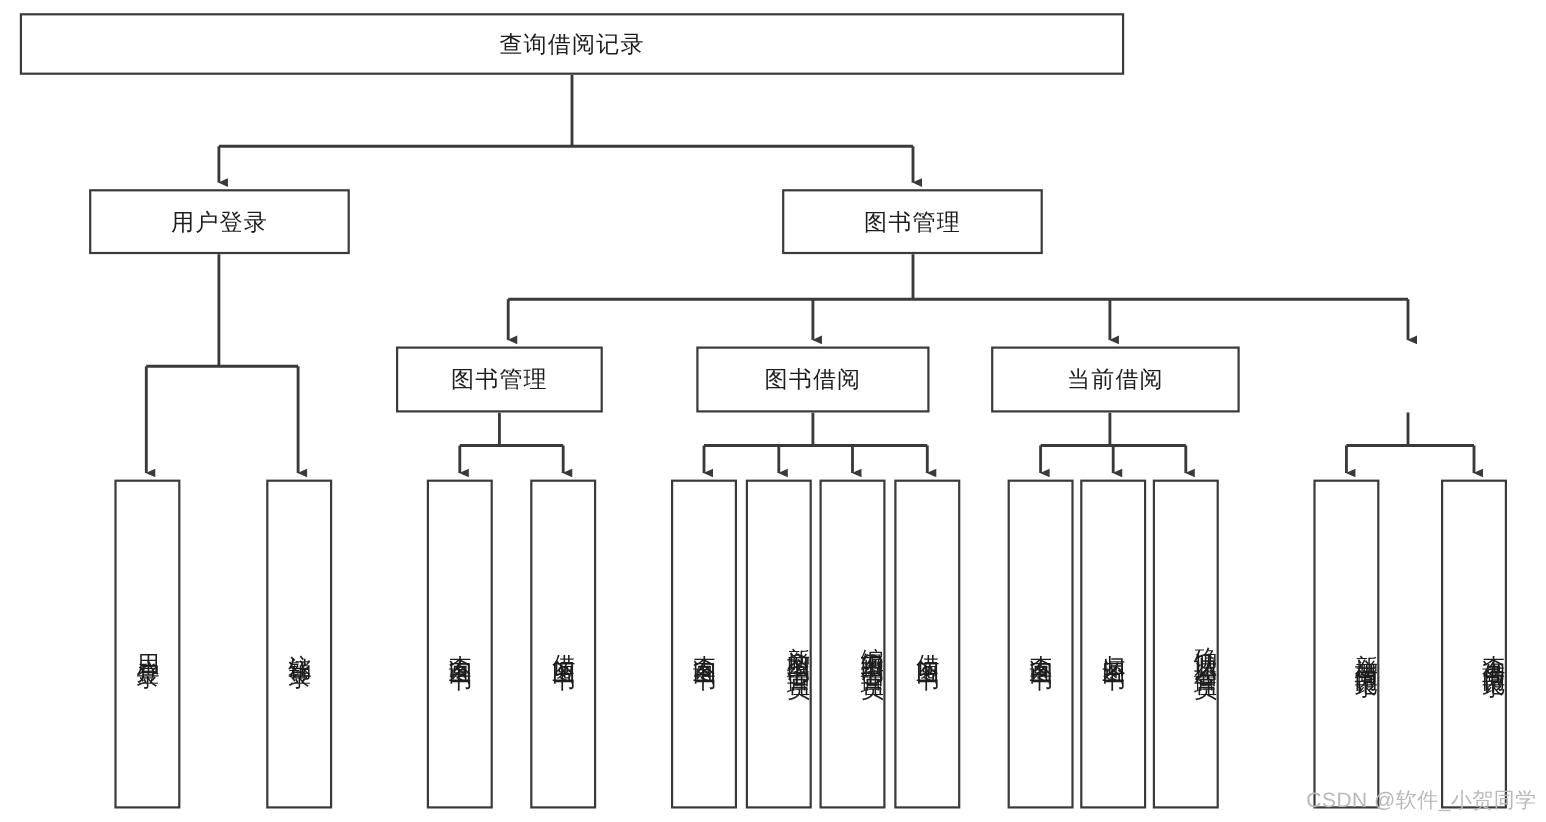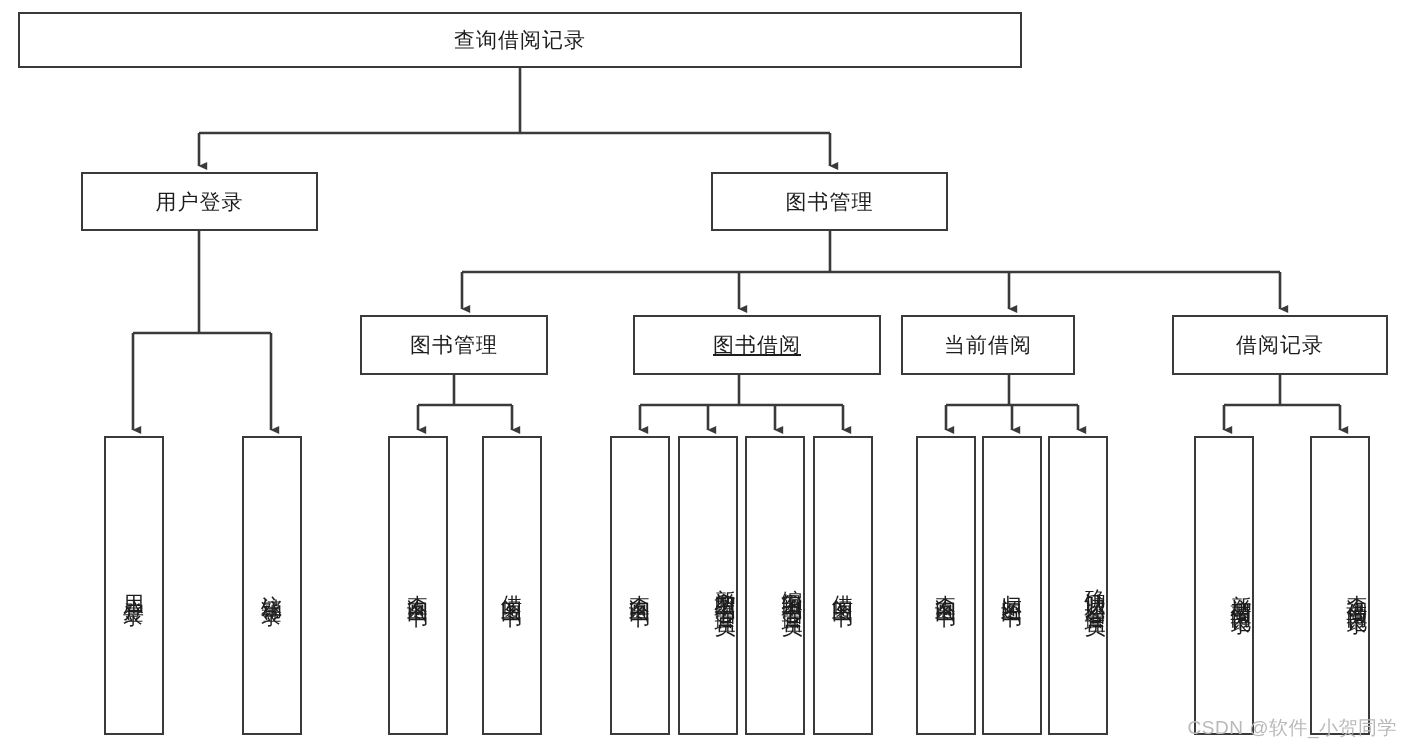--- a/index.html
+++ b/index.html
@@ -132,28 +132,25 @@
   <div class="node node-h" style="left: 81px; top: 172px; width: 237px; height: 59px; border-color: rgb(58, 58, 58); background: rgb(255, 255, 255); color: rgb(29, 29, 29);">
     <span>用户登录</span>
   </div>
   <div class="node node-h" style="left: 711px; top: 172px; width: 237px; height: 59px; border-color: rgb(58, 58, 58); background: rgb(255, 255, 255); color: rgb(29, 29, 29); text-align: right;">
     <span>图书管理</span>
   </div>
 
   <div class="node node-h" style="left: 360px; top: 315px; width: 188px; height: 60px; border-color: rgb(58, 58, 58); background: rgb(255, 255, 255); color: rgb(29, 29, 29);">
     <span>图书管理</span>
   </div>
-  <div class="node node-h" style="left: 633px; top: 315px; width: 248px; height: 60px; border-color: rgb(58, 58, 58); background: rgb(255, 255, 255); color: rgb(29, 29, 29); text-decoration: underline;">
+  <div class="node node-h" style="left: 633px; top: 315px; width: 212px; height: 60px; border-color: rgb(58, 58, 58); background: rgb(255, 255, 255); color: rgb(29, 29, 29);">
     <span>图书借阅</span>
   </div>
-  <div class="node node-h" style="left: 901px; top: 315px; width: 174px; height: 60px; border-color: rgb(58, 58, 58); background: rgb(255, 255, 255); color: rgb(29, 29, 29);">
+  <div class="node node-h" style="left: 901px; top: 315px; width: 226px; height: 60px; border-color: rgb(58, 58, 58); background: rgb(255, 255, 255); color: rgb(29, 29, 29);">
     <span>当前借阅</span>
-  </div>
-  <div class="node node-h" style="left: 1172px; top: 315px; width: 216px; height: 60px; border-color: rgb(58, 58, 58); background: rgb(255, 255, 255); color: rgb(29, 29, 29);">
-    <span>借阅记录</span>
   </div>
 
   <div class="node node-v center-text" style="left: 104px; top: 436px; width: 60px; height: 299px; border-color: rgb(58, 58, 58); background: rgb(255, 255, 255); color: rgb(29, 29, 29);">
     <span>用户登录</span>
   </div>
   <div class="node node-v center-text" style="left: 242px; top: 436px; width: 60px; height: 299px; border-color: rgb(58, 58, 58); background: rgb(255, 255, 255); color: rgb(29, 29, 29);">
     <span>注销登录</span>
   </div>
   <div class="node node-v center-text" style="left: 388px; top: 436px; width: 60px; height: 299px; border-color: rgb(58, 58, 58); background: rgb(255, 255, 255); color: rgb(29, 29, 29);">
     <span>查询图书</span>

